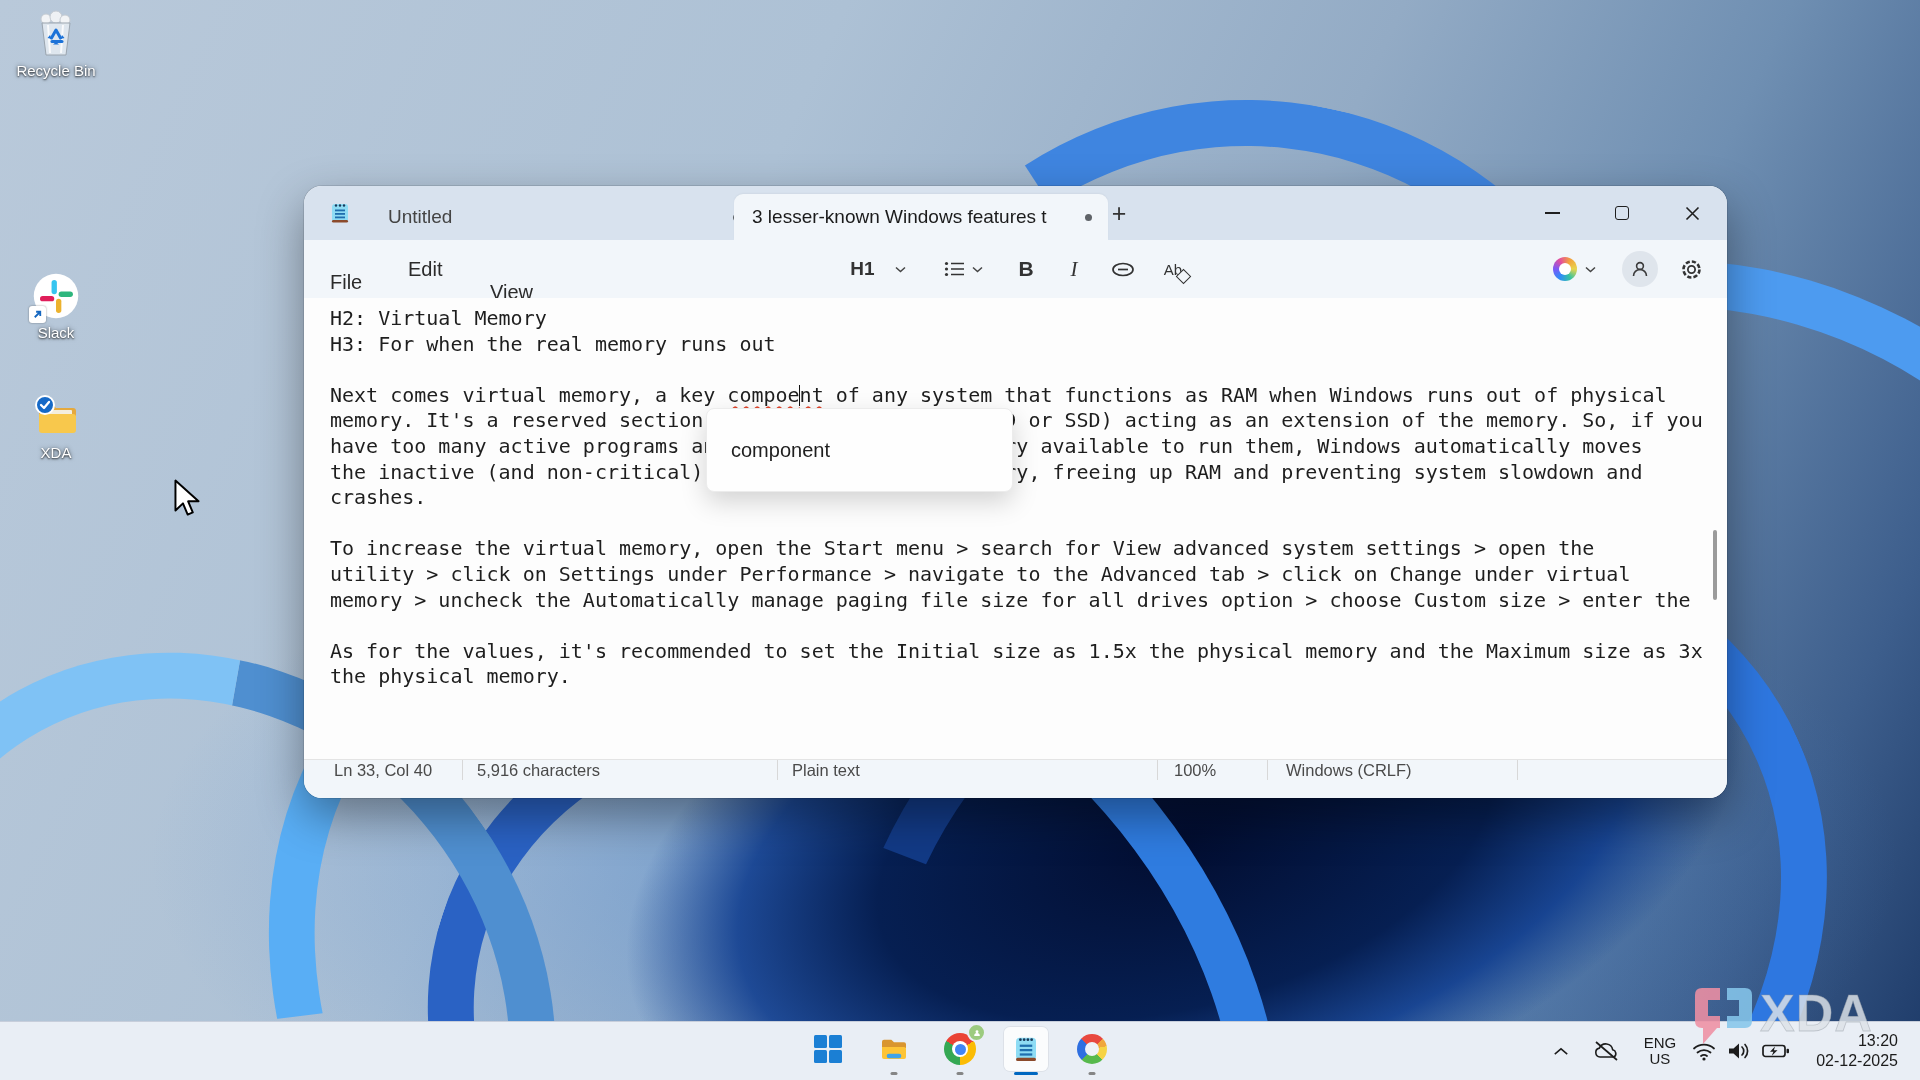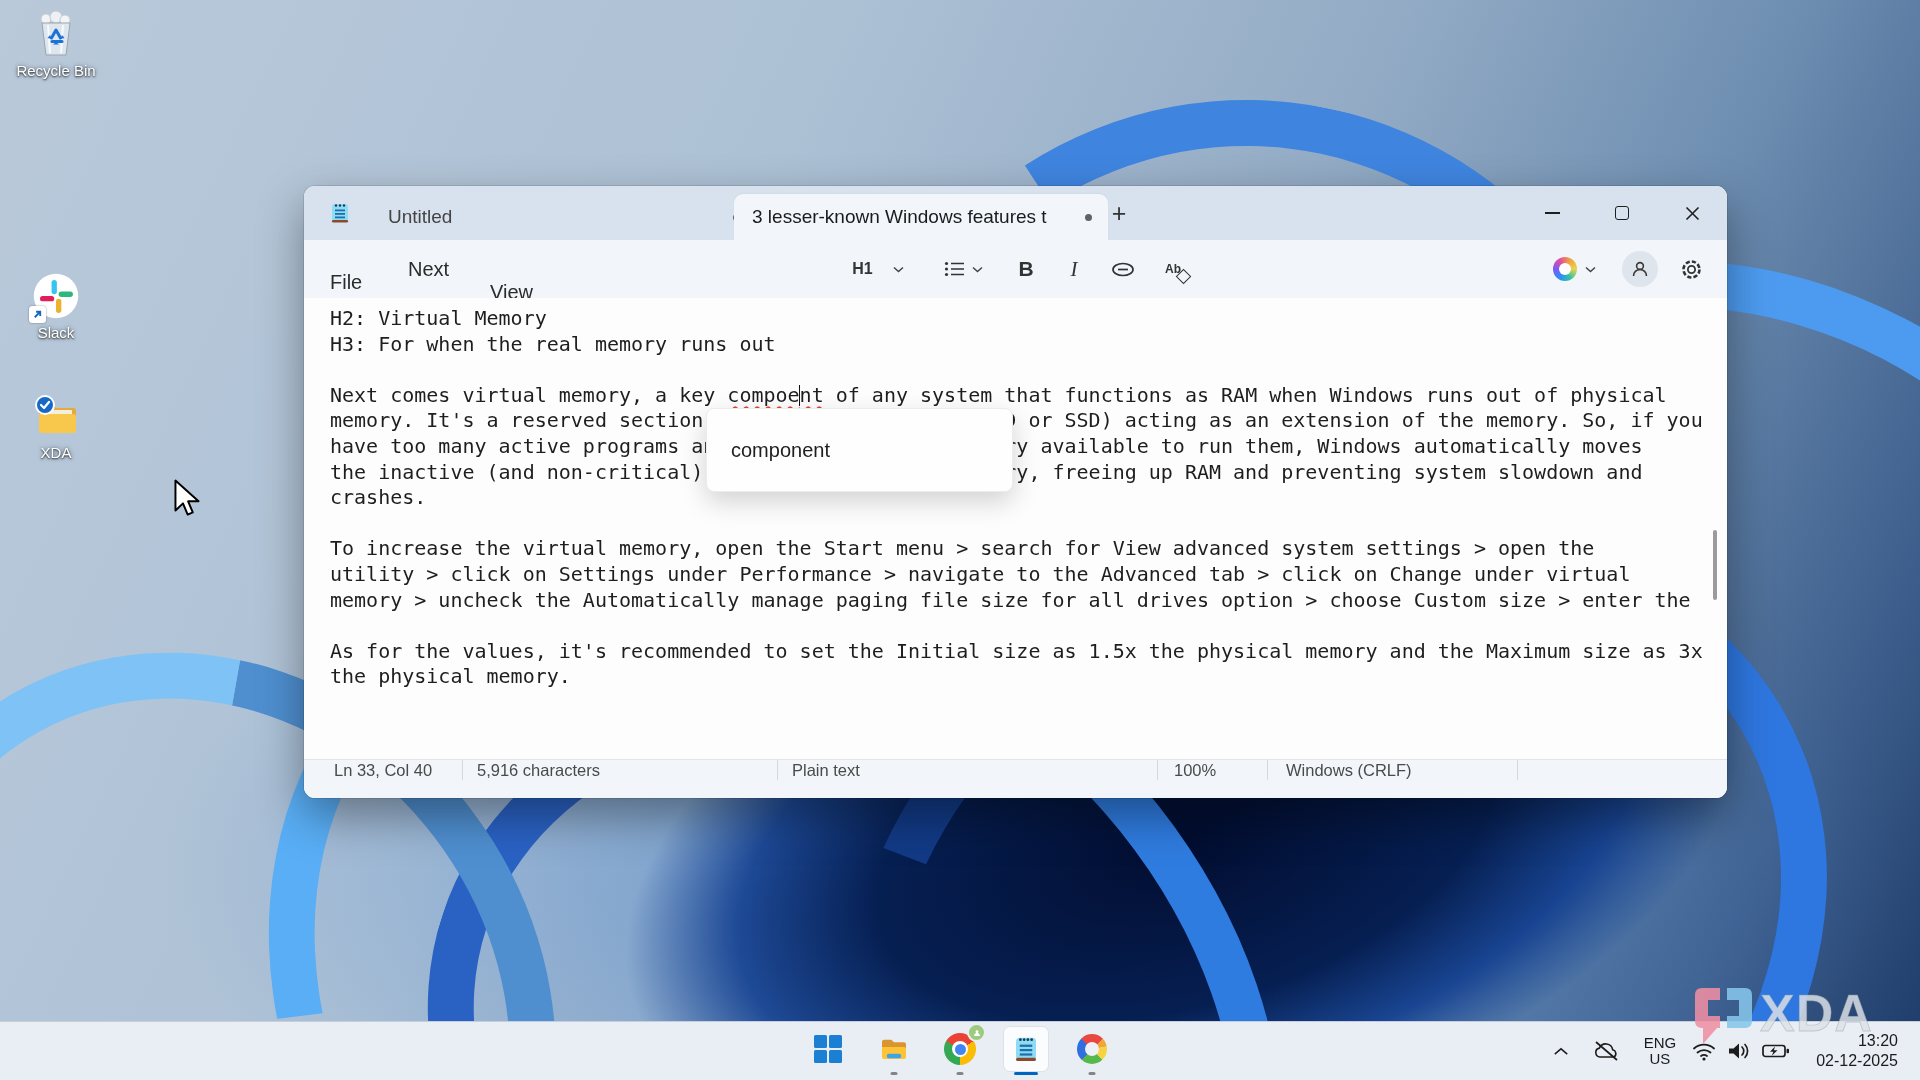--- a/index.html
+++ b/index.html
@@ -29,47 +29,47 @@
   .dicon .lbl{margin-top:4px;font-size:15px;line-height:17px;color:#fff;
     text-shadow:0 1px 2px rgba(0,0,0,.75),0 0 4px rgba(0,0,0,.5);}
   .chrome-ic{width:46px;height:46px;margin:1px auto;border-radius:50%;position:relative;
     background:conic-gradient(from 60deg,#fbbc05 0 120deg,#34a853 120deg 240deg,#ea4335 240deg 360deg);}
   .chrome-ic::before{content:"";position:absolute;inset:11px;background:#fff;border-radius:50%;}
   .chrome-ic::after{content:"";position:absolute;inset:14.5px;background:#4285f4;border-radius:50%;}
   .sc-badge{position:absolute;left:-3px;bottom:-3px;width:17px;height:17px;background:#fff;
     border-radius:3px;box-shadow:0 0 2px rgba(0,0,0,.45);display:flex;align-items:center;justify-content:center;}
 
   
-  #np{position:absolute;left:304px;top:186px;width:1423px;height:612px;border-radius:11px;
+  #np{position:absolute;left:304px;top:186px;width:1423px;height:612px;border-radius:18px;
     background:#fdfdfd;box-shadow:0 18px 46px rgba(0,0,0,.38),0 0 0 1px rgba(0,0,0,.10);overflow:hidden;}
   #tabbar{position:absolute;left:0;top:0;right:0;height:54px;background:#d8e2ee;}
   .np-appicon{position:absolute;left:24px;top:15px;}
   .tab{position:absolute;top:8px;height:46px;display:flex;align-items:center;font-size:19px;color:#444;}
   .tab-inactive{left:60px;width:368px;padding-left:24px;}
   .tab-active{left:430px;width:356px;background:#f2f6fa;border-radius:9px 9px 0 0;
     padding-left:18px;color:#1b1b1b;box-shadow:0 -1px 2px rgba(0,0,0,.04);}
   .unsaved{width:7px;height:7px;border-radius:50%;background:#5f6368;margin-left:auto;margin-right:16px;flex:0 0 auto;}
   .newtab{position:absolute;left:800px;top:12px;width:30px;height:30px;border-radius:6px;
     display:flex;align-items:center;justify-content:center;font-size:25px;font-weight:300;color:#333;}
   .win-controls{position:absolute;right:0;top:0;height:54px;display:flex;}
   .wc{width:70px;height:54px;display:flex;align-items:center;justify-content:center;}
   .glyph-min{width:15px;height:1.6px;background:#1f1f1f;}
   .glyph-max{width:12px;height:12px;border:1.6px solid #1f1f1f;border-radius:3px;}
 
   #menurow{position:absolute;left:0;top:54px;right:0;height:58px;background:#f2f6fa;}
   .menu-item{position:absolute;top:0;height:58px;display:flex;align-items:center;font-size:20px;color:#2b2b2b;padding:0 6px;}
   #m-file{left:20px;margin-top:13px;} #m-edit{left:98px;} #m-view{left:180px;margin-top:23px;}
   .fmt{position:absolute;left:540px;top:0;height:58px;display:flex;align-items:center;}
   .fbtn{display:flex;align-items:center;justify-content:center;height:38px;border-radius:5px;color:#333;}
-  .f-heading{width:68px;font-size:16px;font-weight:600;gap:20px;}
+  .f-heading{width:68px;font-size:19px;font-weight:600;gap:20px;}
   .f-list{width:62px;margin-left:20px;gap:7px;}
   .f-bold{width:36px;margin-left:14px;font-size:21px;font-weight:700;}
   .f-italic{width:36px;margin-left:12px;font-size:21px;font-style:italic;font-family:"Liberation Serif",serif;}
   .f-link{width:36px;margin-left:13px;}
-  .f-clear{width:44px;margin-left:10px;position:relative;font-size:12px;font-weight:700;}
+  .f-clear{width:44px;margin-left:10px;position:relative;font-size:15px;font-weight:400;}
   .f-clear .eraser{position:absolute;right:6px;bottom:6px;width:9px;height:9px;border:1.6px solid #333;transform:rotate(45deg);background:#f2f6fa;}
   .right-tools{position:absolute;right:18px;top:0;height:58px;display:flex;align-items:center;}
   .copilot-btn{display:flex;align-items:center;gap:8px;margin-right:26px;}
   .copilot-ic{width:24px;height:24px;border-radius:50%;position:relative;
     background:conic-gradient(from 210deg,#2e8ef7,#7a5af8,#e44f9c,#f2a33c,#e8d44d,#35c3a0,#2e8ef7);}
   .copilot-ic::after{content:"";position:absolute;inset:6px;background:#fff;border-radius:50%;}
   .account-btn{width:36px;height:36px;border-radius:50%;background:#dfe5ec;display:flex;align-items:center;justify-content:center;margin-right:15px;}
   .gear-btn{width:36px;height:36px;display:flex;align-items:center;justify-content:center;}
 
   #editor{position:absolute;left:0;top:112px;right:0;bottom:38px;background:#fdfdfd;
@@ -217,21 +217,21 @@
         <div class="wc">
           <svg width="15" height="15" viewBox="0 0 15 15">
             <path d="M1.5 1.5 L13.5 13.5 M13.5 1.5 L1.5 13.5" stroke="#1f1f1f" stroke-width="1.6"></path>
           </svg>
         </div>
       </div>
     </div>
 
     <div id="menurow">
       <div class="menu-item" id="m-file">File</div>
-      <div class="menu-item" id="m-edit">Next</div>
+      <div class="menu-item" id="m-edit">Edit</div>
       <div class="menu-item" id="m-view">View</div>
 
       <div class="fmt">
         <div class="fbtn f-heading">
           <span>H1</span>
           <svg width="11" height="7" viewBox="0 0 11 7">
               <path d="M1 1.5 L5.5 5.5 L10 1.5" stroke="#444" stroke-width="1.5" fill="none"></path>
             </svg>
         </div>
         <div class="fbtn f-list">

